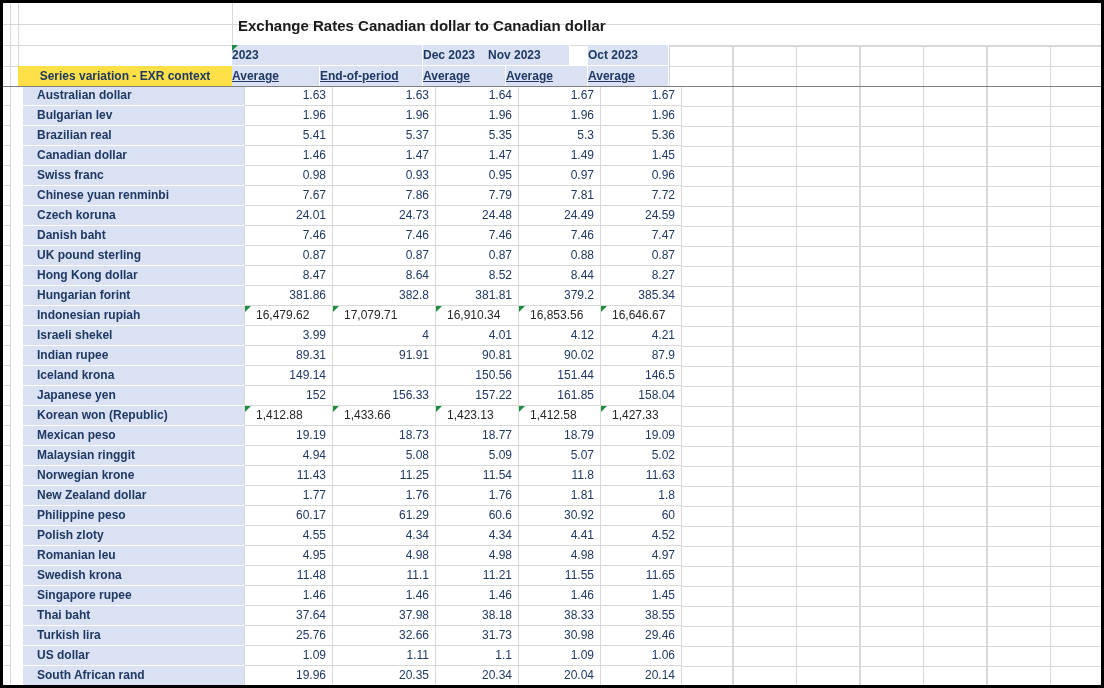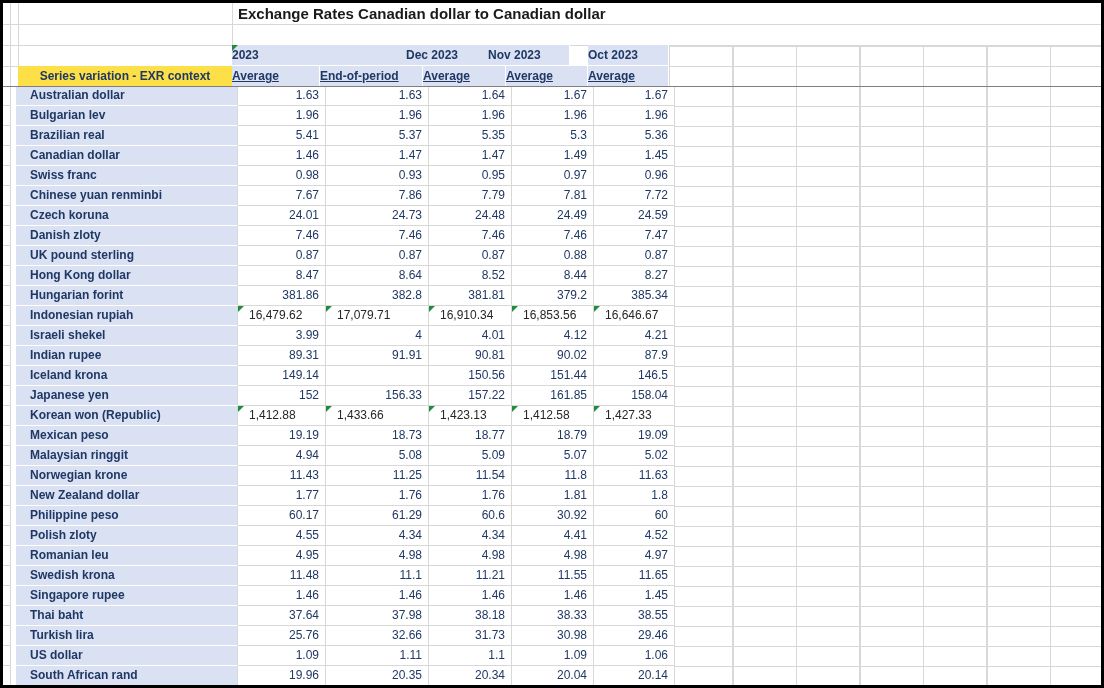--- a/index.html
+++ b/index.html
@@ -26,54 +26,54 @@
   .right-grid{
     position:absolute;left:666px;top:42px;width:432px;height:640px;
     background-image:
       repeating-linear-gradient(to bottom,transparent 0,transparent 19px,#d8d8d8 19px,#d8d8d8 20px),
       repeating-linear-gradient(to right,#d8d8d8 0,#d8d8d8 1px,transparent 1px,transparent 63.5px);
     background-position:0 2px,0 0;
   }
 
   
   .title-cell{
-    position:absolute;left:229px;top:0px;width:869px;height:21px;
+    position:absolute;left:229px;top:12px;width:869px;height:21px;
     font-size:15px;font-weight:bold;color:#1a1a1a;
     line-height:21px;padding-left:6px;white-space:nowrap;z-index:3;
   }
   .subtitle-cell{
     position:absolute;left:229px;top:21px;width:869px;height:21px;
     font-size:13px;color:#000000;line-height:21px;padding-left:5px;white-space:nowrap;z-index:3;margin-top:20px;
   }
 
   
   .hcell{
     position:absolute;background:#d9e1f2;color:#1f3864;
     font-size:12px;font-weight:bold;text-align:left;
     border-right:1px solid #fff;z-index:4;
   }
   .h-year{top:42px;height:21px;line-height:21px;border-bottom:1px solid #fff;}
   .h-sub{top:63px;height:20px;line-height:20px;text-decoration:underline;}
   .hc-2023{left:229px;width:191px;}
-  .hc-dec{left:403px;width:83px;}
+  .hc-dec{left:420px;width:83px;}
   .hc-nov{left:485px;width:82px;}
   .hc-oct{left:585px;width:81px;}
   .hs-avg1{left:229px;width:88px;}
   .hs-eop{left:317px;width:103px;}
   .hs-avg2{left:420px;width:83px;}
   .hs-avg3{left:503px;width:82px;}
   .hs-avg4{left:585px;width:81px;}
   .corner-header{
     position:absolute;left:15px;top:63px;width:214px;height:20px;
     background:#fde047;color:#1f3864;font-size:12px;font-weight:bold;
     text-align:center;line-height:20px;z-index:4;
   }
 
   
-  .table-body{position:absolute;left:13px;top:83px;z-index:3;}
+  .table-body{position:absolute;left:20px;top:83px;z-index:3;}
   .row{display:flex;height:20px;}
   .label-cell{
     width:222px;background:#d9e1f2;color:#1f3864;
     font-size:12px;font-weight:bold;line-height:19px;
     padding-left:14px;white-space:nowrap;overflow:hidden;
     border-right:1px solid #d8d8d8;border-bottom:1px solid #fff;
   }
   .cell{
     position:relative;background:#fff;
     border-right:1px solid #d8d8d8;border-bottom:1px solid #d8d8d8;
@@ -286,21 +286,21 @@
     <div class="cell c4">
       
       <span class="val">24.49</span>
     </div>
     <div class="cell c5">
       
       <span class="val">24.59</span>
     </div>
   </div>
         <div class="row">
-    <div class="label-cell">Danish zloty</div>
+    <div class="label-cell">Danish baht</div>
     <div class="cell c1">
       
       <span class="val">7.46</span>
     </div>
     <div class="cell c2">
       
       <span class="val">7.46</span>
     </div>
     <div class="cell c3">
       

